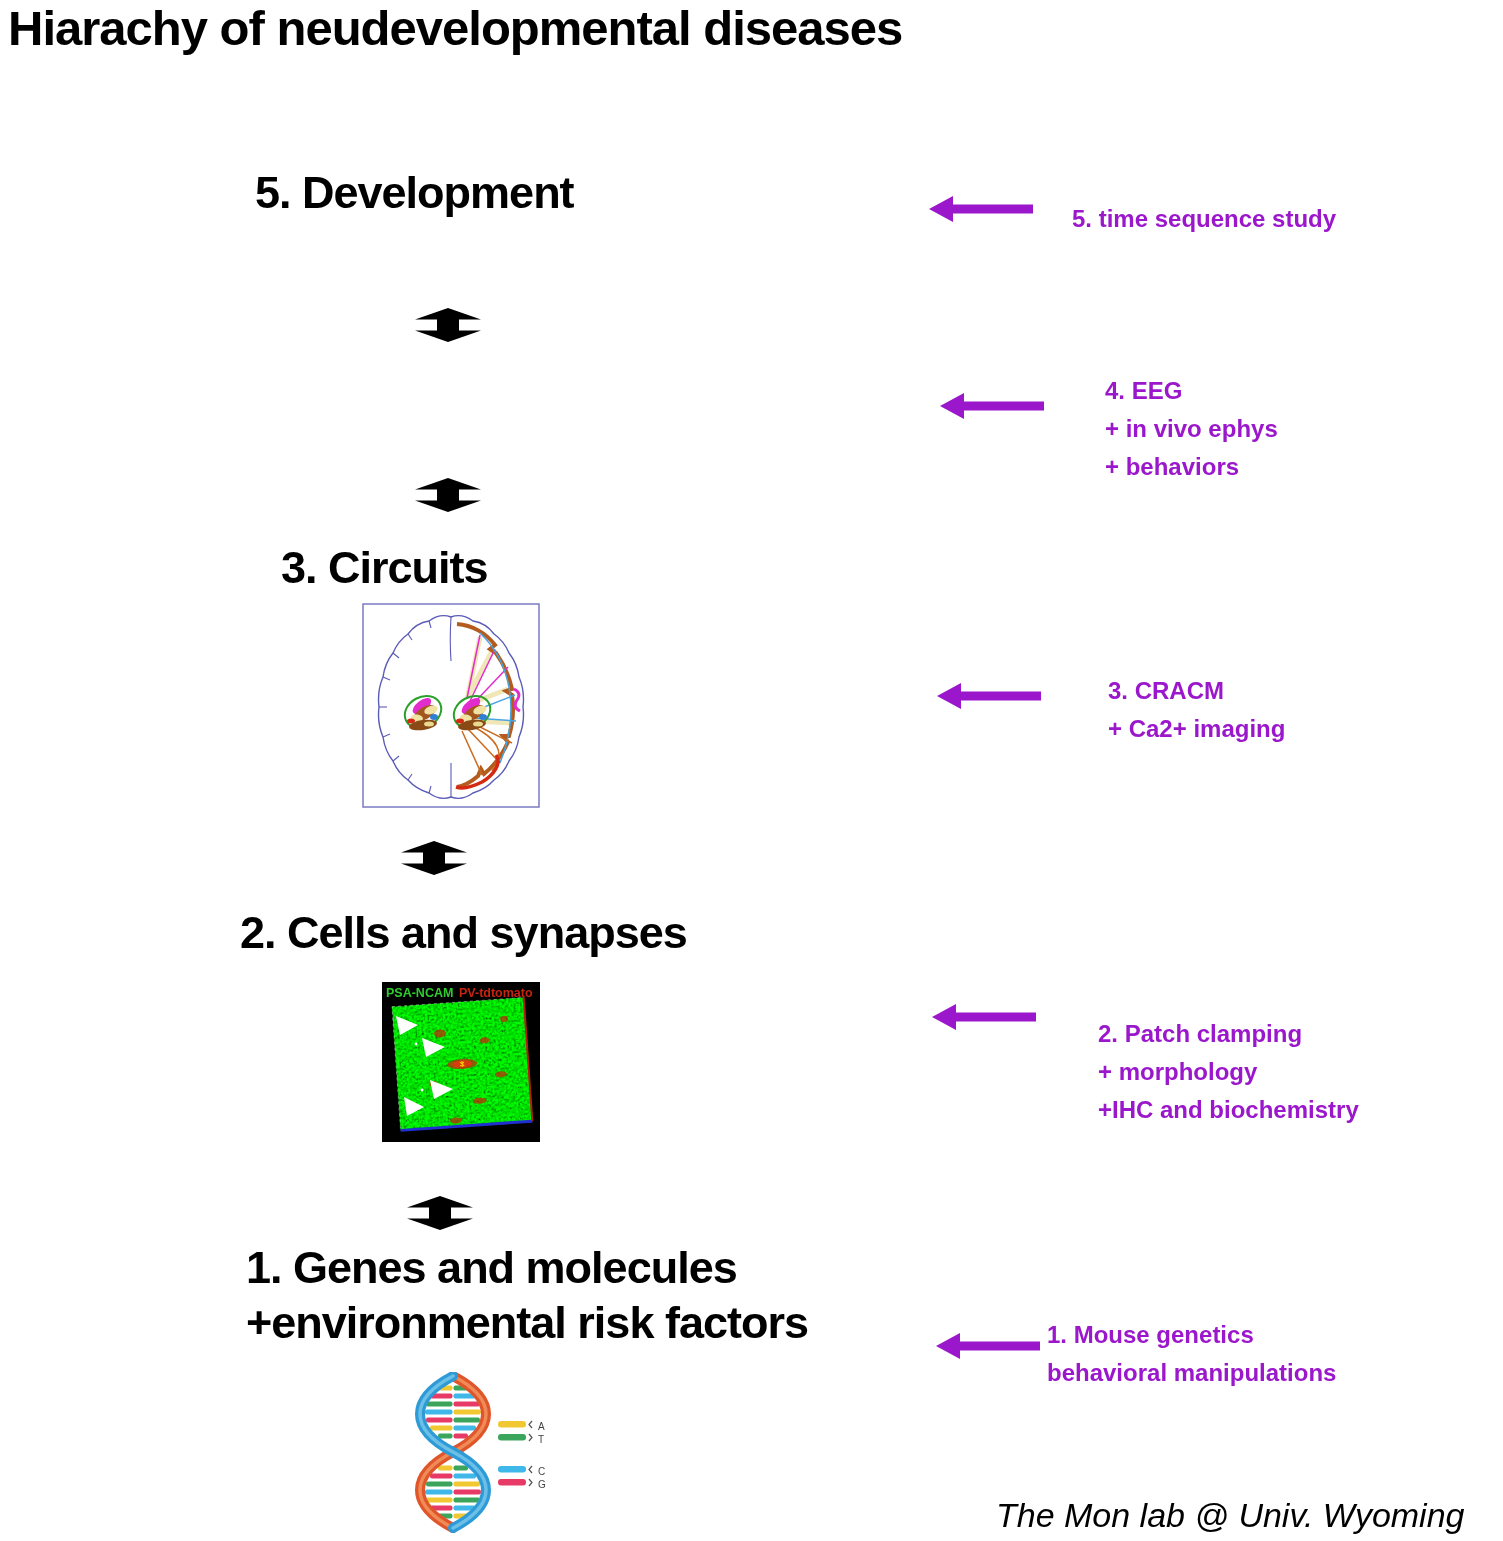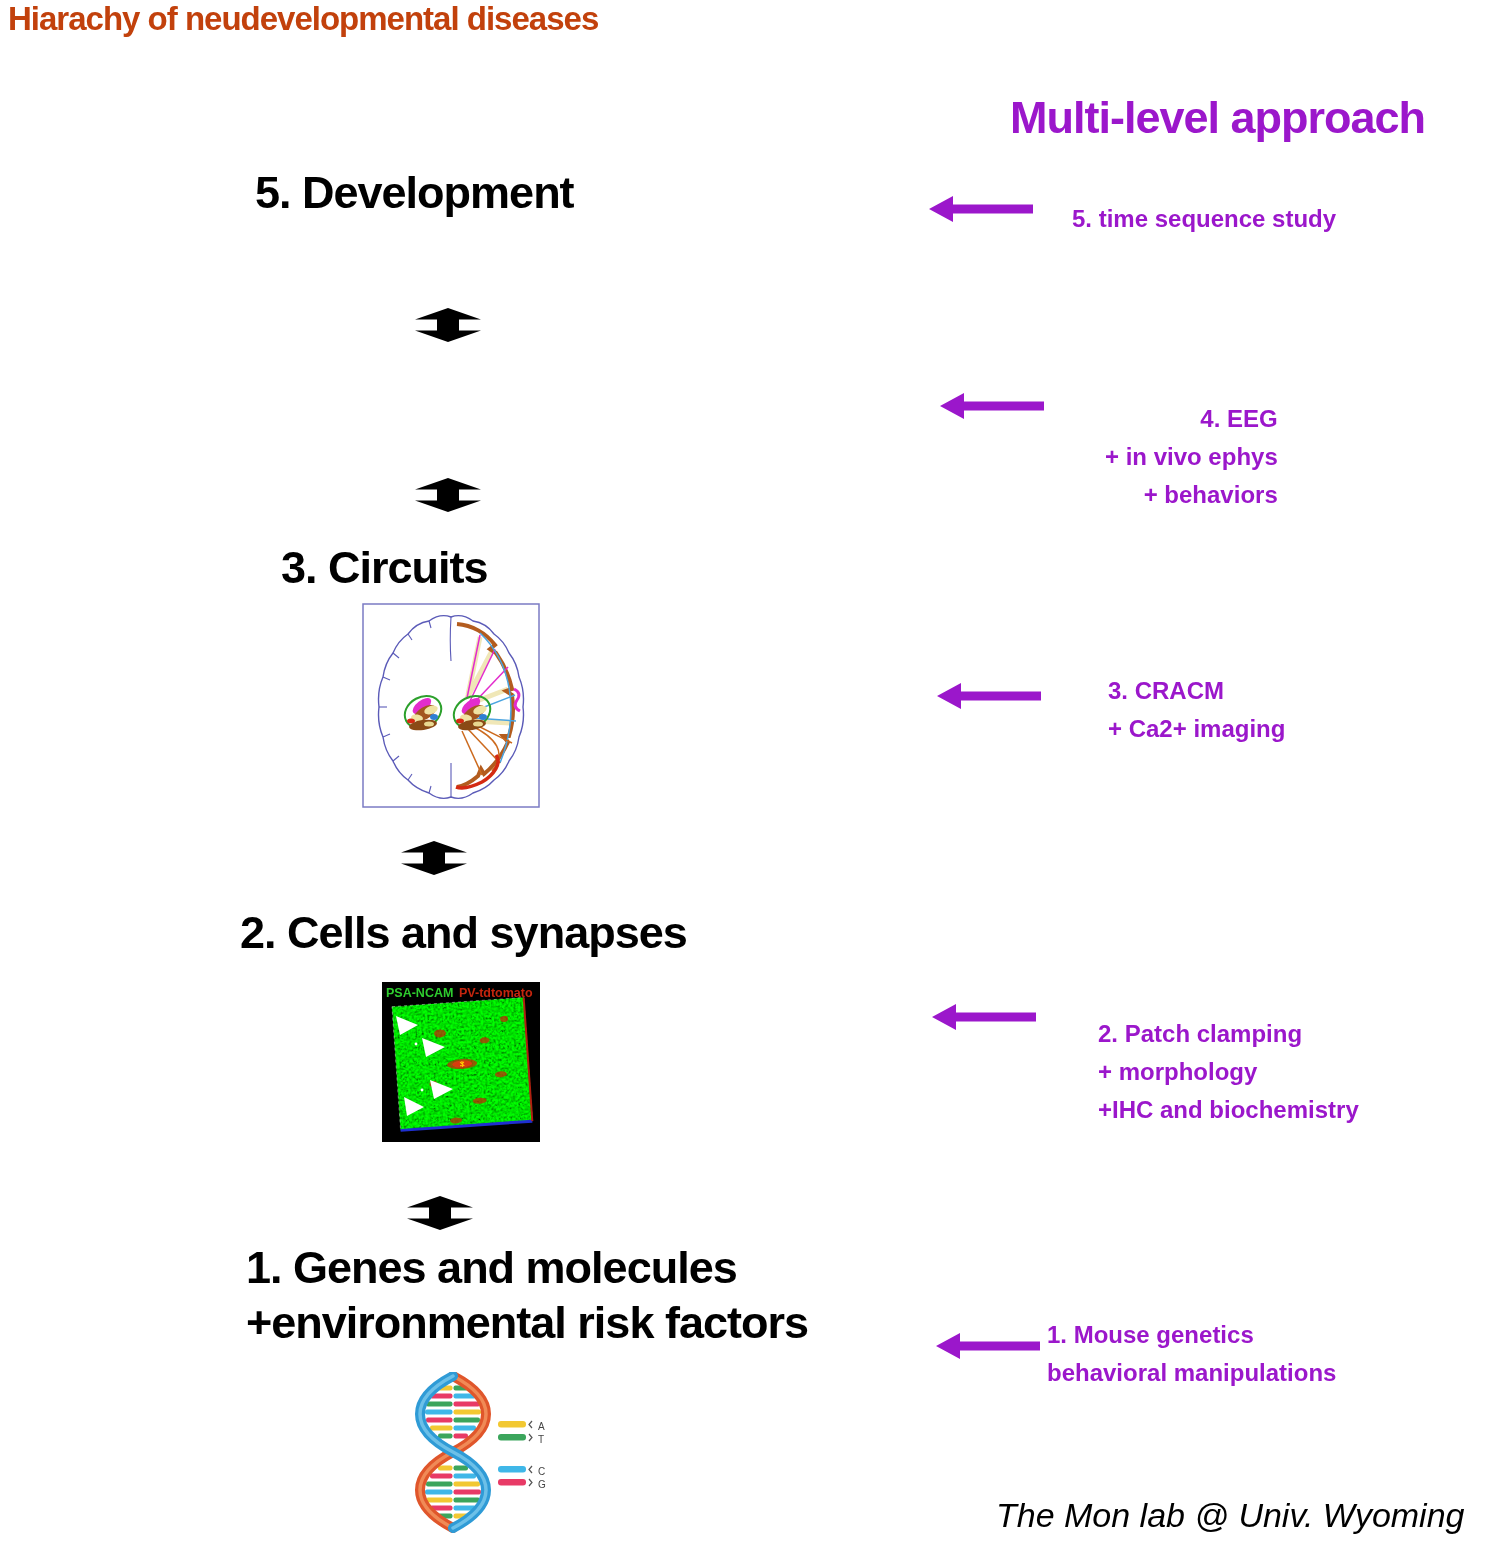--- a/index.html
+++ b/index.html
@@ -8,21 +8,21 @@
   .canvas {
     position: relative;
     width: 1503px;
     height: 1541px;
     background: #ffffff;
     overflow: hidden;
   }
   .abs { position: absolute; }
   .page-title {
     left: 8px; top: 0px;
-    font-size: 33px; font-weight: bold; color: #c2410c;
+    font-size: 49px; font-weight: bold; color: #000000;
     letter-spacing: -1px;
   }
   .approach-heading {
     left: 1010px; top: 92px;
     font-size: 45px; font-weight: bold;
     color: var(--accent, #9b17cb);
     letter-spacing: -1px;
   }
   .level-label {
     font-size: 45px; font-weight: bold; color: #000;
@@ -40,36 +40,35 @@
   .accent-shape { fill: var(--accent, #9b17cb); }
   svg { display: block; }
 </style>
 </head>
 <body>
 
 <div class="canvas">
 
   <div class="abs page-title">Hiarachy of neudevelopmental diseases</div>
 
-  <div class="abs approach-heading">Multi-level approach</div>
 
   <div class="abs level-label" style="left:255px; top:165px;text-align:right;">5. Development</div>
   <svg class="abs" style="left:929px; top:195px;" width="104" height="28" viewBox="0 0 104 28">
     <polygon class="accent-shape" points="0,14 24,1 24,9.5 104,9.5 104,18.5 24,18.5 24,27"></polygon>
   </svg>
   <div class="abs method-text" style="left:1072px; top:200px;">5. time sequence study</div>
 
   <svg class="abs" style="left:414px; top:308px;" width="68" height="34" viewBox="0 0 68 34">
     <polygon fill="#000" points="34,0 67,11.5 45,11.5 45,22.5 67,22.5 34,34 1,22.5 23,22.5 23,11.5 1,11.5"></polygon>
   </svg>
 
   <svg class="abs" style="left:940px; top:392px;" width="104" height="28" viewBox="0 0 104 28">
     <polygon class="accent-shape" points="0,14 24,1 24,9.5 104,9.5 104,18.5 24,18.5 24,27"></polygon>
   </svg>
-  <div class="abs method-text" style="left:1105px; top:400px;text-align:right;">4. EEG
+  <div class="abs method-text" style="left:1105px; top:372px;">4. EEG
 + in vivo ephys
 + behaviors</div>
 
   <svg class="abs" style="left:414px; top:478px;" width="68" height="34" viewBox="0 0 68 34">
     <polygon fill="#000" points="34,0 67,11.5 45,11.5 45,22.5 67,22.5 34,34 1,22.5 23,22.5 23,11.5 1,11.5"></polygon>
   </svg>
 
   <div class="abs level-label" style="left:281px; top:540px;">3. Circuits</div>
 
   <svg class="abs" style="left:362px; top:603px;" width="178" height="205" viewBox="0 0 178 205">

